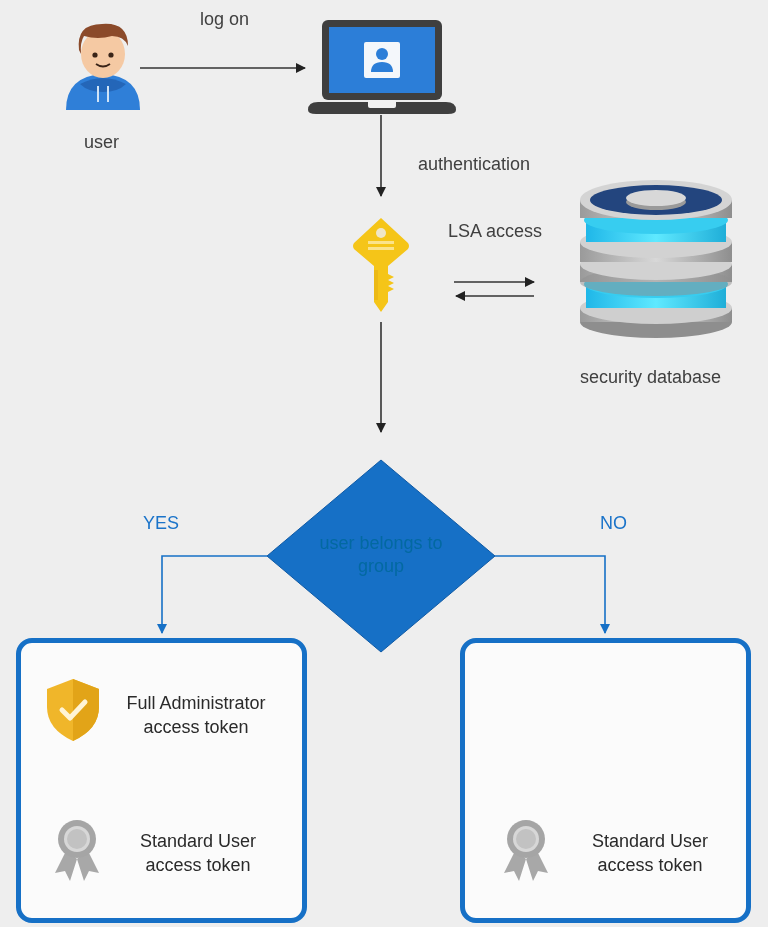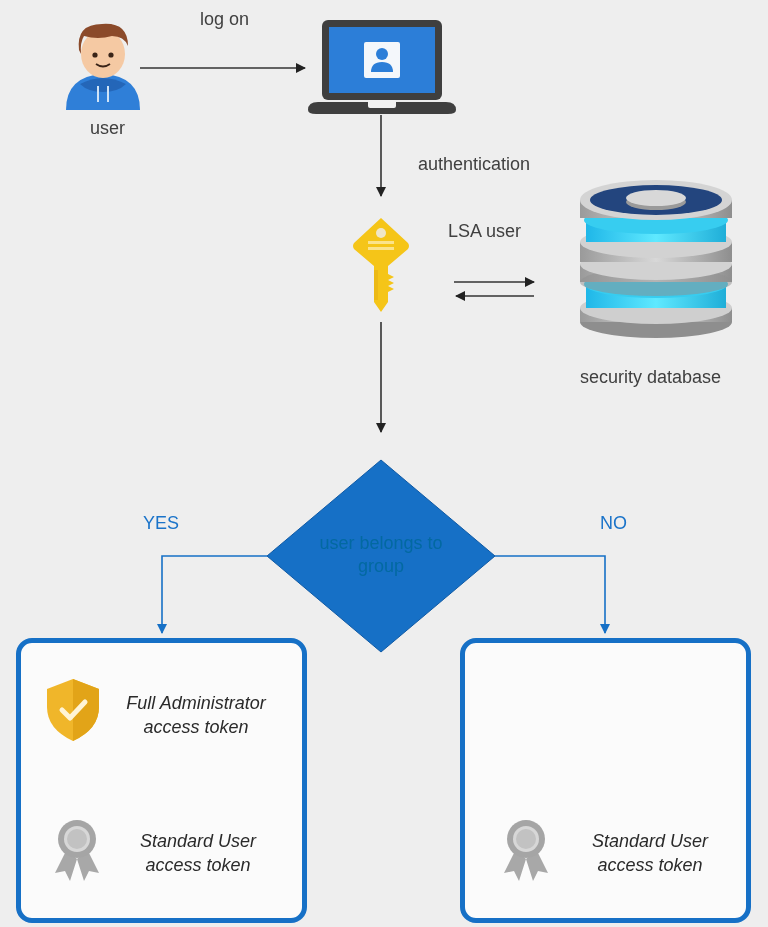--- a/index.html
+++ b/index.html
@@ -16,21 +16,21 @@
   .diamond-text {
     position: absolute; left: 296px; top: 532px; width: 170px;
     text-align: center; color: #0369a1; font-size: 18px; line-height: 23px;
   }
   .box {
     position: absolute; background: #fbfbfb;
     border: 5px solid #1670c6; border-radius: 16px; box-sizing: border-box;
   }
   .token-text {
     position: absolute; text-align: center; color: #2a2a2a;
-    font-size: 18px; line-height: 24px; white-space: nowrap; font-style: italic;
+    font-size: 18px; line-height: 24px; white-space: nowrap;
   }
 </style>
 </head>
 <body>
 
 <svg id="connectors" viewBox="0 0 768 927">
   <defs>
     <marker id="ah-dark" markerWidth="10" markerHeight="10" refX="9" refY="5" orient="auto" markerUnits="userSpaceOnUse">
       <path d="M0,0 L10,5 L0,10 z" fill="#222"></path>
     </marker>
@@ -55,21 +55,21 @@
     <path d="M8,96 Q8,62 45,60 Q82,62 82,96 Z" fill="#2f7fd8"></path>
     <path d="M22,70 Q45,58 68,70 Q60,78 45,78 Q30,78 22,70 Z" fill="#2466b8"></path>
     <line x1="40" y1="72" x2="40" y2="88" stroke="#cfe3f7" stroke-width="2"></line>
     <line x1="50" y1="72" x2="50" y2="88" stroke="#cfe3f7" stroke-width="2"></line>
     <ellipse cx="45" cy="40" rx="22" ry="24" fill="#f5c9a3"></ellipse>
     <path d="M21,36 Q18,10 44,10 Q70,8 70,32 Q66,22 54,22 Q40,26 26,22 Q22,28 23,40 Z" fill="#8b4a2a"></path>
     <circle cx="37" cy="41" r="2.6" fill="#3a2418"></circle>
     <circle cx="53" cy="41" r="2.6" fill="#3a2418"></circle>
     <path d="M38,50 Q45,55 52,50" fill="none" stroke="#3a2418" stroke-width="1.8"></path>
   </svg>
-  <div class="lbl" style="position:absolute;left:26px;top:104px;margin-left:6px;">user</div>
+  <div class="lbl" style="position:absolute;left:26px;top:118px;">user</div>
 </div>
 
 <div class="abs lbl" style="left:200px;top:9px;">log on</div>
 
 <div class="abs" style="left:308px;top:18px;width:148px;height:96px;">
   <svg width="148" height="96" viewBox="0 0 148 96">
     <rect x="14" y="2" width="120" height="80" rx="6" fill="#3f3f3f"></rect>
     <rect x="21" y="9" width="106" height="66" fill="#2c7ed8"></rect>
     <rect x="56" y="24" width="36" height="36" rx="2" fill="#f4f7fb"></rect>
     <circle cx="74" cy="36" r="6" fill="#2c7ed8"></circle>
@@ -85,21 +85,21 @@
   <svg width="62" height="100" viewBox="0 0 62 100">
     <path d="M31,2 L58,27 Q60,30 58,33 L38,50 L38,86 L31,96 L24,86 L24,50 L4,33 Q2,30 4,27 Z" fill="#f5c518"></path>
     <path d="M38,58 L44,61 L38,64 L44,67 L38,70 L44,73 L38,76 Z" fill="#f5c518"></path>
     <circle cx="31" cy="17" r="5" fill="#efe6c8"></circle>
     <rect x="18" y="25" width="26" height="3" fill="#fbe38a"></rect>
     <rect x="18" y="31" width="26" height="3" fill="#fbe38a"></rect>
     <rect x="24" y="54" width="4" height="30" fill="#e3ad10" opacity="0.5"></rect>
   </svg>
 </div>
 
-<div class="abs lbl" style="left:448px;top:221px;">LSA user</div>
+<div class="abs lbl" style="left:448px;top:221px;">LSA access</div>
 
 <div class="abs" style="left:578px;top:176px;width:156px;height:165px;">
   <svg width="156" height="165" viewBox="0 0 156 165">
     <defs>
       <linearGradient id="gray" x1="0" x2="1">
         <stop offset="0" stop-color="#9a9a9a"></stop>
           <stop offset="0.5" stop-color="#d8d8d8"></stop>
           <stop offset="1" stop-color="#8e8e8e"></stop>
       </linearGradient>
       <linearGradient id="cyan" x1="0" x2="1">

